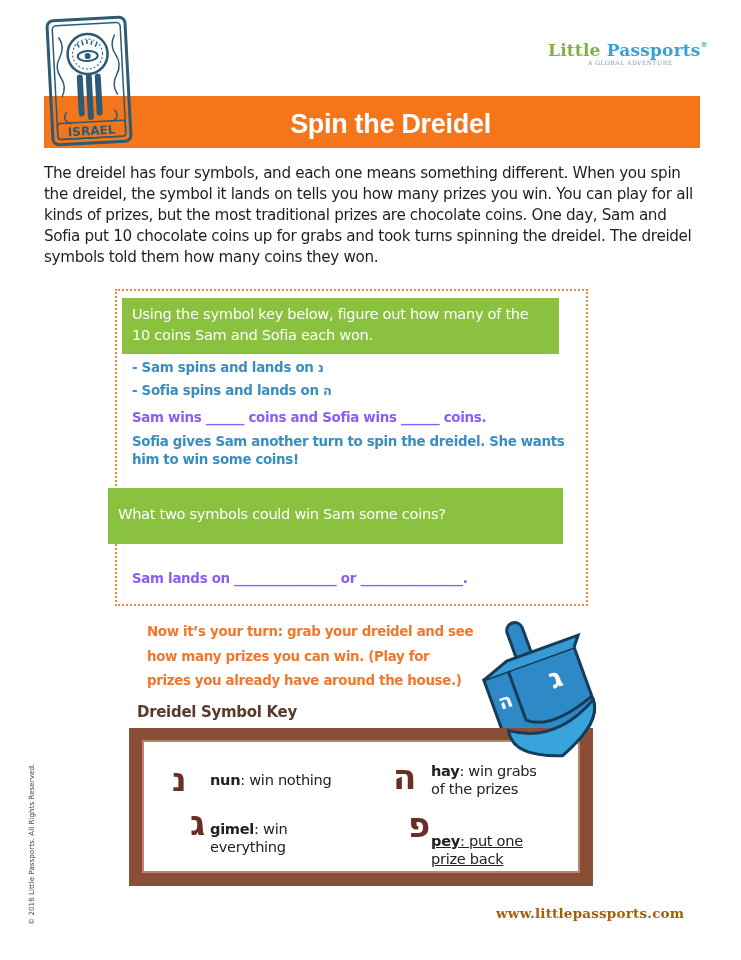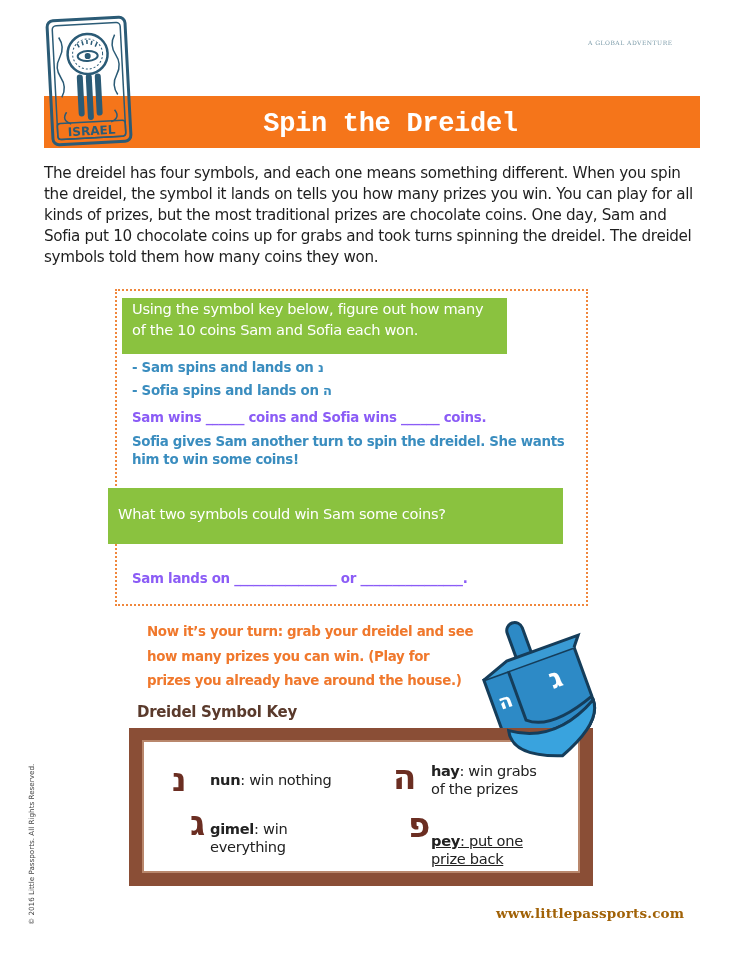--- a/index.html
+++ b/index.html
@@ -6,21 +6,21 @@
   html, body { width: 741px; height: 960px; background: #ffffff; overflow: hidden; }
   body { position: relative; font-family: "DejaVu Sans", sans-serif; color: #222; }
 
   .title-bar {
     position: absolute; left: 44px; top: 96px; width: 656px; height: 52px;
     background: #f5751a;
   }
   .title-text {
     position: absolute; left: 0; top: 96px; width: 741px; height: 52px;
     text-align: center; line-height: 56px; color: #ffffff;
-    font-family: Liberation Mono, monospace; font-weight: bold; font-size: 27px;
+    font-family: Liberation Sans, sans-serif; font-weight: bold; font-size: 27px;
     letter-spacing: -0.3px; padding-left: 40px;
   }
   .stamp {
     position: absolute; left: 47px; top: 16px; width: 84px; height: 130px;
     transform: rotate(-3deg);
   }
   .logo {
     position: absolute; left: 548px; top: 40px; width: 150px; height: 34px;
   }
   .logo-main {
@@ -40,21 +40,21 @@
   }
 
   .activity-box {
     position: absolute; left: 115px; top: 289px; width: 473px; height: 317px;
     border: 2px dotted #f0873c;
   }
   .green-bar {
     position: absolute; background: #8ac23f; color: #ffffff;
     font-size: 14.6px; line-height: 21px; padding: 0 10px; letter-spacing: -0.3px;
   }
-  .green1 { left: 122px; top: 298px; width: 385px; height: 56px; }
+  .green1 { left: 122px; top: 298px; width: 437px; height: 56px; padding-top: 5px; }
   .green2 { left: 108px; top: 488px; width: 455px; height: 56px; padding-top: 15px; }
 
   .blue-line {
     position: absolute; left: 132px; font-size: 13.4px; font-weight: bold;
     color: #3a8dbf; letter-spacing: -0.3px; white-space: nowrap;
   }
   .heb-small { font-family: "DejaVu Sans", sans-serif; font-weight: bold; color: #3a8dbf; font-size: 13px; }
   .black-line {
     position: absolute; left: 132px; font-size: 13.4px; font-weight: bold;
     color: #8b5cf6; letter-spacing: -0.3px; white-space: nowrap;
@@ -123,20 +123,21 @@
   <rect x="39" y="58" width="6" height="46" rx="3" fill="#2b5b76"></rect>
   <rect x="48" y="58" width="6" height="42" rx="3" fill="#2b5b76"></rect>
   <path d="M14 20 q6 10 0 20 q-6 10 0 20 q6 10 0 20" fill="none" stroke="#2b5b76" stroke-width="1.5"></path>
   <path d="M70 20 q-6 10 0 20 q6 10 0 20 q-6 10 0 20" fill="none" stroke="#2b5b76" stroke-width="1.5"></path>
   <path d="M18 95 q-6 8 4 12 M66 95 q6 8 -4 12" fill="none" stroke="#2b5b76" stroke-width="1.5"></path>
   <rect x="8" y="106" width="68" height="16" rx="3" fill="none" stroke="#2b5b76" stroke-width="1.5"></rect>
   <text x="42" y="119" text-anchor="middle" font-family="DejaVu Sans, sans-serif" font-weight="bold" font-size="12" fill="#2b5b76">ISRAEL</text>
 </svg>
 
 <div class="logo">
+  <div class="logo-main"><span>Little </span><span class="p">Passports</span><span style="font-size:7px;color:#3aa1d6;vertical-align:top">®</span></div>
   <div class="logo-sub">A Global Adventure</div>
 </div>
 
 <p class="intro">The dreidel has four symbols, and each one means something different. When you spin the dreidel, the symbol it lands on tells you how many prizes you win. You can play for all kinds of prizes, but the most traditional prizes are chocolate coins. One day, Sam and Sofia put 10 chocolate coins up for grabs and took turns spinning the dreidel. The dreidel symbols told them how many coins they won.</p>
 
 <div class="activity-box"></div>
 <div class="green-bar green1">Using the symbol key below, figure out how many of the 10 coins Sam and Sofia each won.</div>
 
 <div class="blue-line" style="top:360px">
   <span>- Sam spins and lands on </span><span class="heb-small">נ</span>

